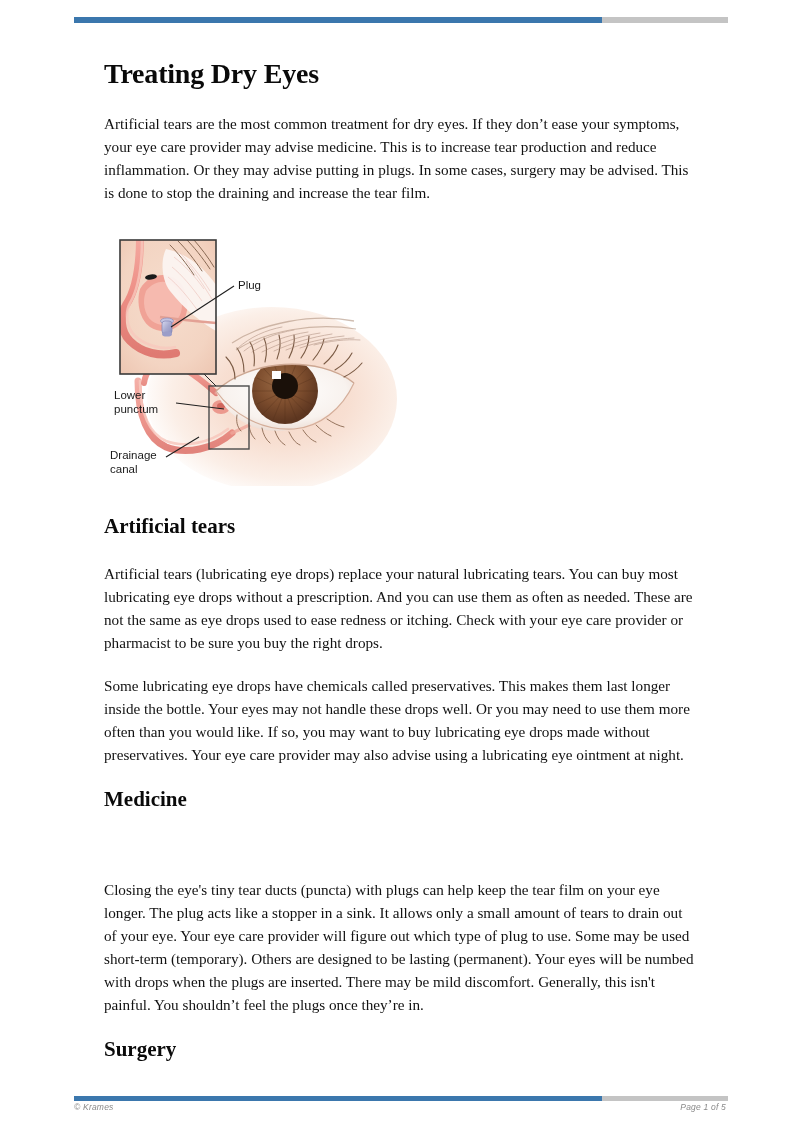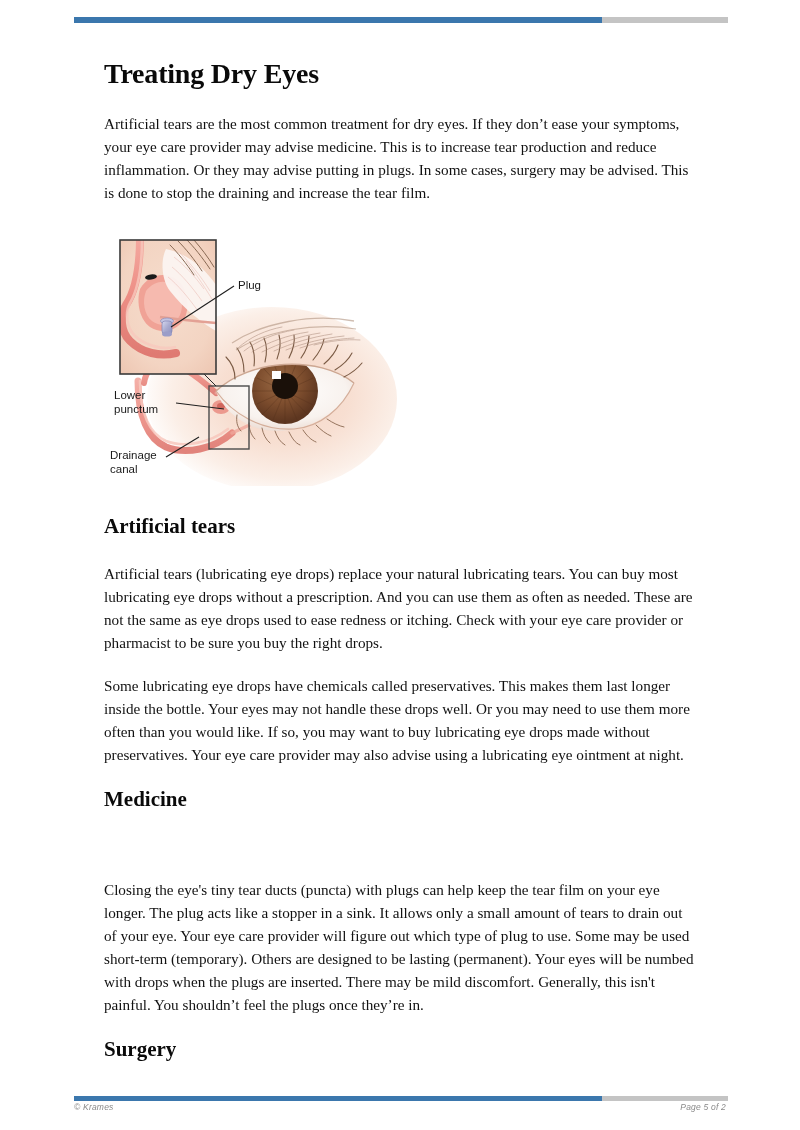--- a/index.html
+++ b/index.html
@@ -348,15 +348,15 @@
 
 </div>
 
 <div class="footer-rule">
   <div class="seg-blue"></div>
   <div class="seg-gray"></div>
 </div>
 <div class="footer-text">
   <div class="footer-inner">
     <span class="footer-left">© Krames</span>
-    <span class="footer-right">Page 5 of 2</span>
+    <span class="footer-right">Page 1 of 5</span>
   </div>
 </div>
 
 </body></html>

